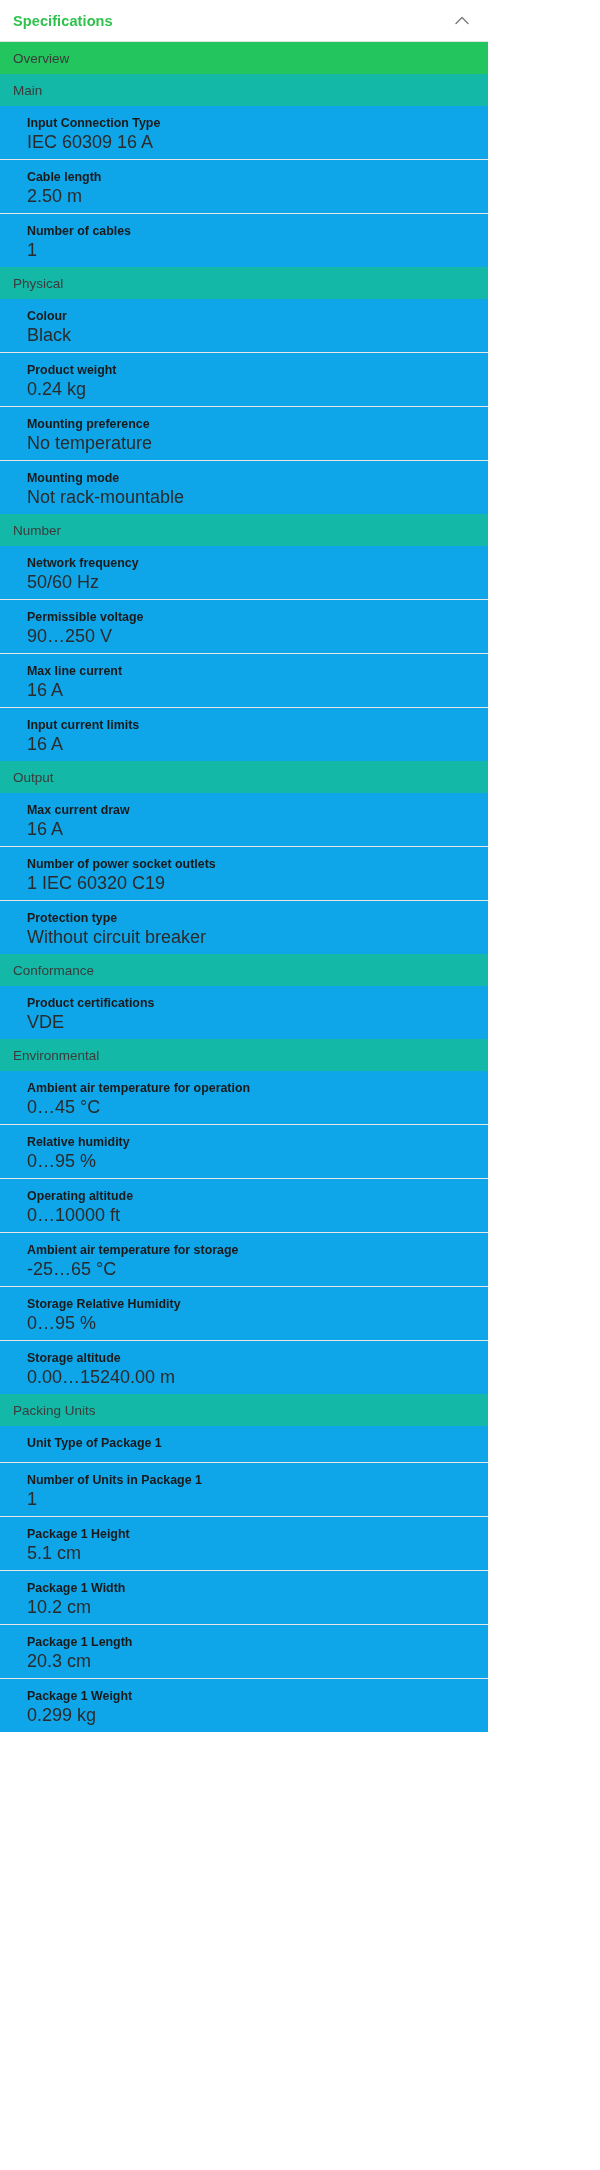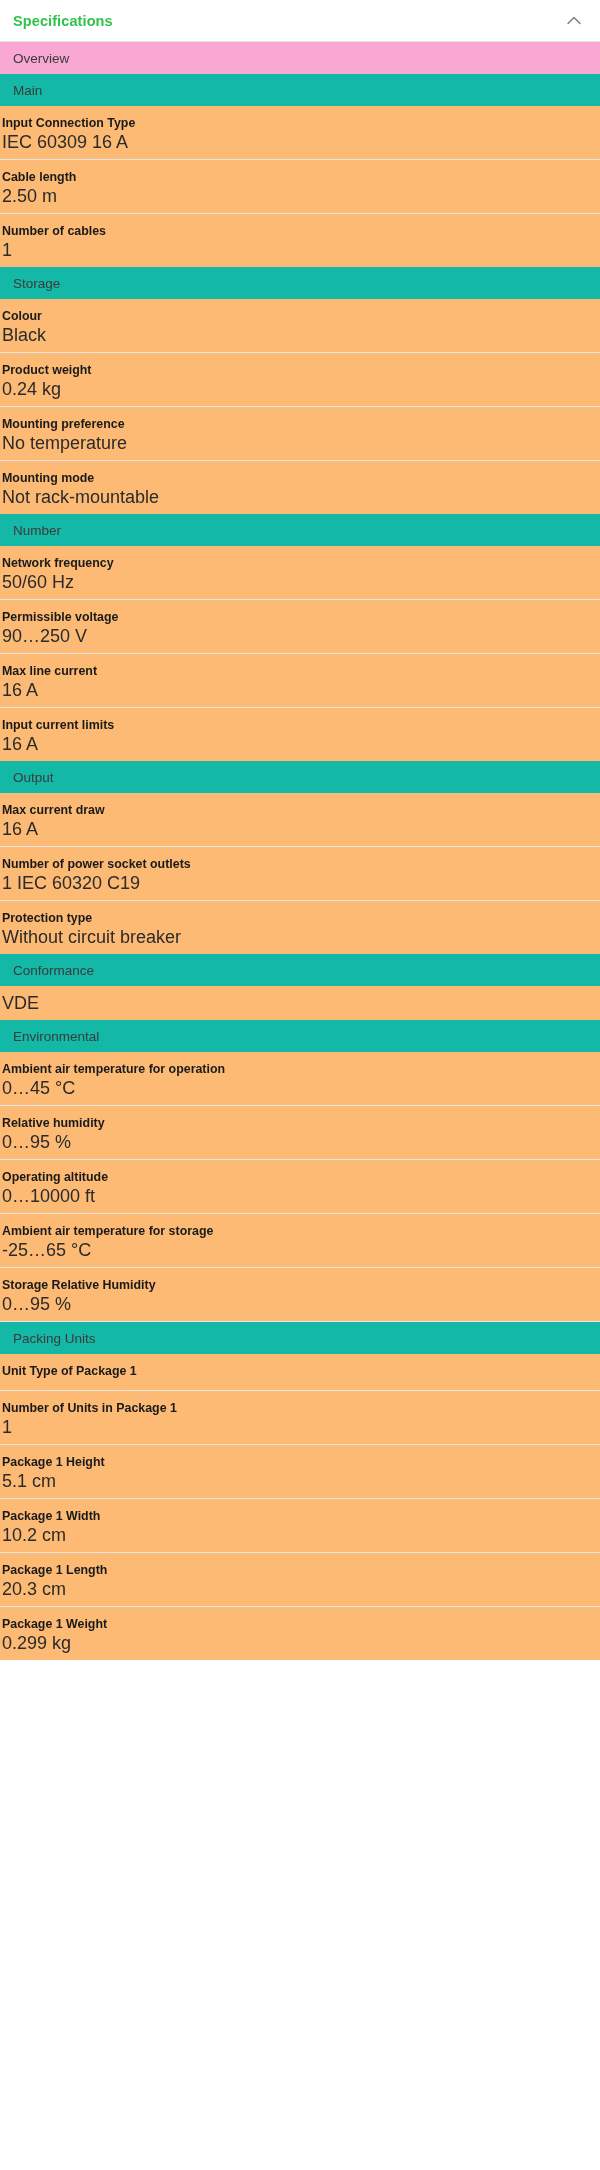--- a/index.html
+++ b/index.html
@@ -5,21 +5,21 @@
   * { box-sizing: border-box; }
   html, body {
     margin: 0;
     padding: 0;
     width: 600px;
     background: #ffffff;
     font-family: "Liberation Sans", sans-serif;
     color: #1a1a1a;
   }
   .page {
-    width: 600px;
+    width: 488px;
     min-height: 2170px;
     background: #ffffff;
     position: relative;
   }
   
   .spec-header {
     height: 42px;
     display: flex;
     align-items: center;
     justify-content: space-between;
@@ -48,28 +48,28 @@
     align-items: center;
     padding: 0 13px;
     font-size: 13.5px;
     color: #3b3b3b;
     font-weight: normal;
   }
   .group-bar.sub {
     background: #14b8a6;
   }
   .group-bar.overview {
-    background: #f9a8d4;
+    background: #22c55e;
   }
 
   
   .spec-row {
-    padding: 9px 13px 8px 2px;
+    padding: 9px 13px 8px 27px;
     border-bottom: 1px solid #e6e6e6;
-    background: #fdba74;
+    background: #0ea5e9;
   }
   .spec-row:last-child { border-bottom: none; }
   .spec-label {
     font-size: 12.4px;
     font-weight: bold;
     color: #1a1a1a;
     line-height: 17px;
     margin-bottom: 2px;
   }
   .spec-value {
@@ -102,21 +102,21 @@
         <div class="spec-value">IEC 60309 16 A</div>
       </div>
       <div class="spec-row">
         <div class="spec-label">Cable length</div>
         <div class="spec-value">2.50 m</div>
       </div>
       <div class="spec-row no-border">
         <div class="spec-label">Number of cables</div>
         <div class="spec-value">1</div>
       </div>
-      <div class="group-bar sub">Storage</div>
+      <div class="group-bar sub">Physical</div>
       <div class="spec-row">
         <div class="spec-label">Colour</div>
         <div class="spec-value">Black</div>
       </div>
       <div class="spec-row">
         <div class="spec-label">Product weight</div>
         <div class="spec-value">0.24 kg</div>
       </div>
       <div class="spec-row">
         <div class="spec-label">Mounting preference</div>
@@ -151,20 +151,21 @@
       <div class="spec-row">
         <div class="spec-label">Number of power socket outlets</div>
         <div class="spec-value">1 IEC 60320 C19</div>
       </div>
       <div class="spec-row no-border">
         <div class="spec-label">Protection type</div>
         <div class="spec-value">Without circuit breaker</div>
       </div>
       <div class="group-bar sub">Conformance</div>
       <div class="spec-row no-border">
+        <div class="spec-label">Product certifications</div>
         <div class="spec-value">VDE</div>
       </div>
       <div class="group-bar sub">Environmental</div>
       <div class="spec-row">
         <div class="spec-label">Ambient air temperature for operation</div>
         <div class="spec-value">0…45 °C</div>
       </div>
       <div class="spec-row">
         <div class="spec-label">Relative humidity</div>
         <div class="spec-value">0…95 %</div>
@@ -174,20 +175,24 @@
         <div class="spec-value">0…10000 ft</div>
       </div>
       <div class="spec-row">
         <div class="spec-label">Ambient air temperature for storage</div>
         <div class="spec-value">-25…65 °C</div>
       </div>
       <div class="spec-row">
         <div class="spec-label">Storage Relative Humidity</div>
         <div class="spec-value">0…95 %</div>
       </div>
+      <div class="spec-row no-border">
+        <div class="spec-label">Storage altitude</div>
+        <div class="spec-value">0.00…15240.00 m</div>
+      </div>
       <div class="group-bar sub">Packing Units</div>
       <div class="spec-row">
         <div class="spec-label">Unit Type of Package 1</div>
       </div>
       <div class="spec-row">
         <div class="spec-label">Number of Units in Package 1</div>
         <div class="spec-value">1</div>
       </div>
       <div class="spec-row">
         <div class="spec-label">Package 1 Height</div>

